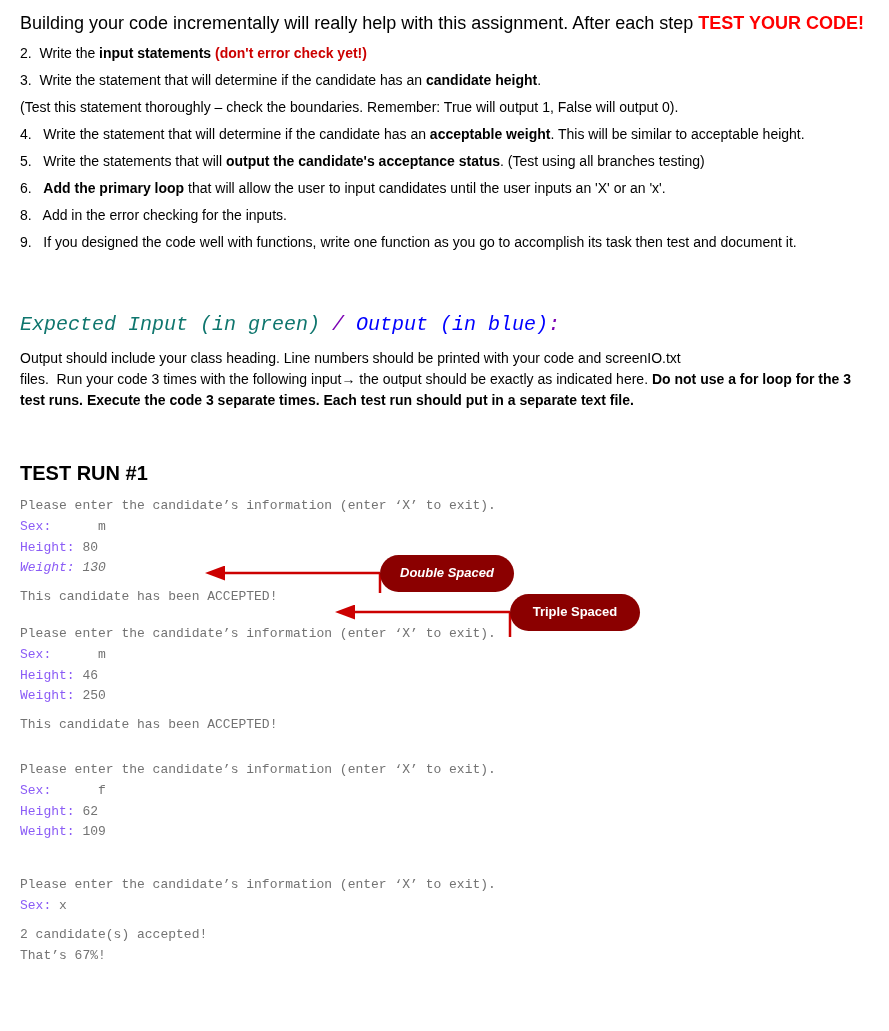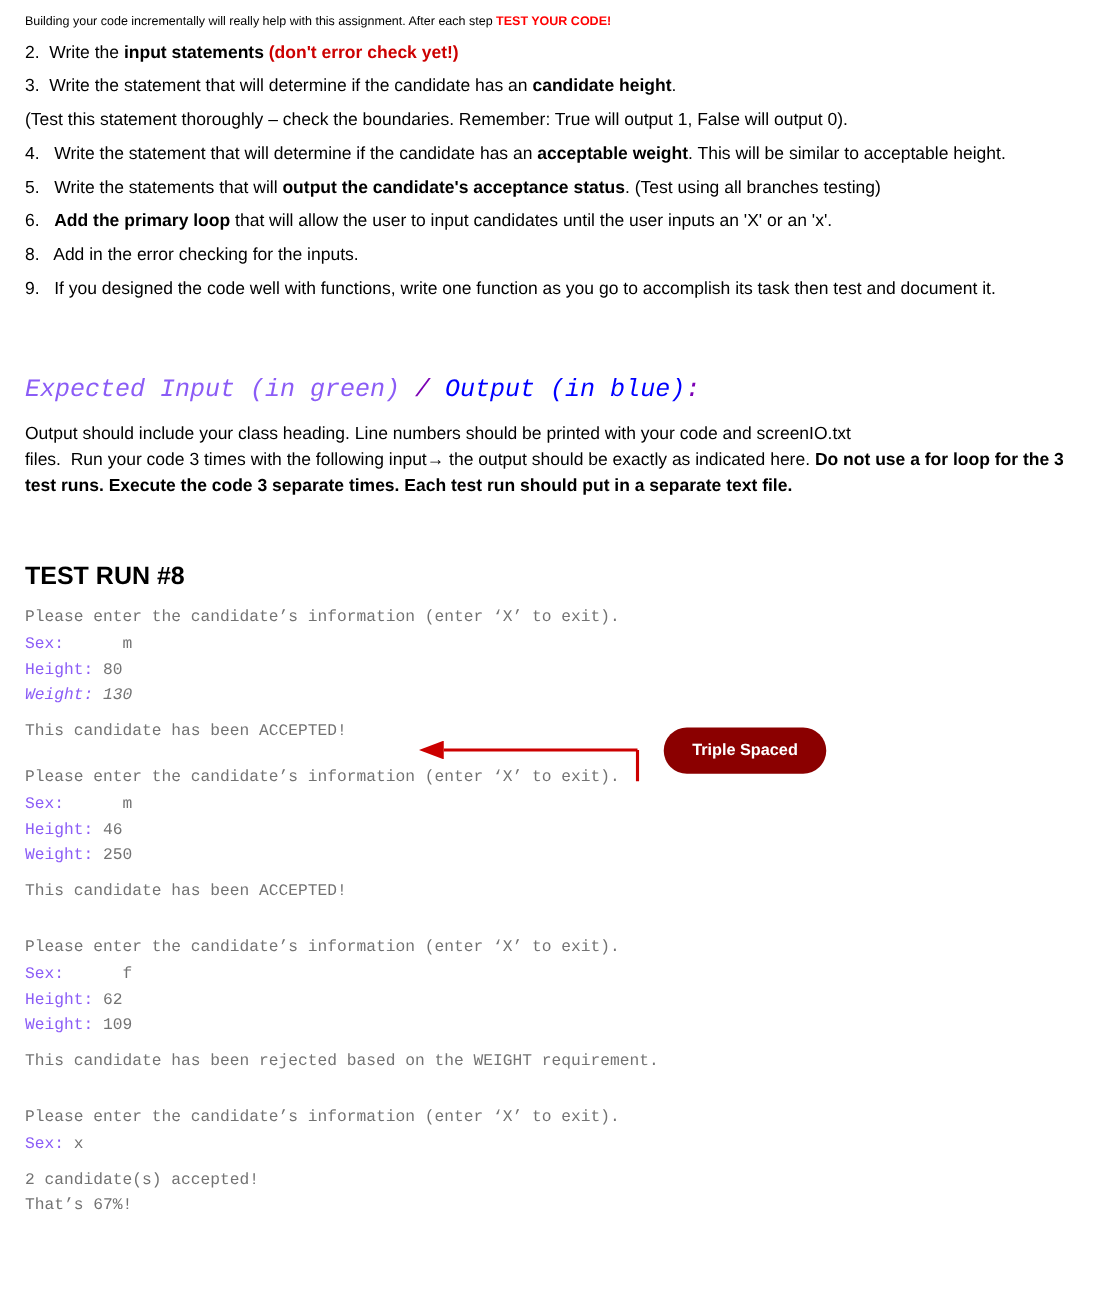--- a/index.html
+++ b/index.html
@@ -6,33 +6,33 @@
     body {
       font-family: Arial, sans-serif;
       font-size: 14px;
       background: #fff;
       color: #000;
       width: 889px;
       min-height: 1031px;
       padding: 10px 20px 20px 20px;
       line-height: 1.5;
     }
-    .build-text { font-size: 10px; }
+    .build-text { font-size: 18px; }
     .red-bold { color: red; font-weight: bold; }
     .dark-red { color: #cc0000; font-weight: bold; }
     .expected-heading {
       font-family: 'Courier New', Courier, monospace;
       font-size: 20px;
       color: #7b00b4;
       margin-top: 30px;
       margin-bottom: 8px;
       font-style: italic;
     }
     .expected-heading .blue-part { color: blue; }
-    .expected-heading .green-part { color: #8b5cf6; text-align: right; }
+    .expected-heading .green-part { color: #0f766e; text-align: right; }
     .test-run-title {
       font-size: 20px;
       font-weight: bold;
       margin-top: 20px;
       margin-bottom: 8px;
       color: #000;
     }
     .code-block {
       font-family: 'Courier New', Courier, monospace;
       font-size: 13px;
@@ -82,21 +82,21 @@
     <p>
       Output should include your class heading. Line numbers should be printed with your code and screenIO.txt<br>
       files.&nbsp; Run your code 3 times with the following input→ the output should be exactly as indicated here. <strong>Do not use a for loop for the 3 test runs. Execute the code 3 separate times. Each test run should put in a separate text file.</strong>
     </p>
   </div>
 
   <br>
 
   
   <div>
-    <div class="test-run-title">TEST RUN #8</div>
+    <div class="test-run-title">TEST RUN #1</div>
 
     <div class="code-block">
 
       <div>
         <span class="code-green">Please enter the candidate’s information (enter ‘X’ to exit).</span>
       </div>
 
       <div>
         <span class="code-blue">Sex: &nbsp;&nbsp;&nbsp;&nbsp;&nbsp;</span><span class="code-green">m</span>
       </div>
@@ -105,28 +105,46 @@
         <div>
           <span class="code-blue">Height: </span><span class="code-green">80</span>
         </div>
       </div>
 
       <div style="position:relative; display:flex; align-items:center;font-style:italic;">
         <div>
           <span class="code-blue">Weight: </span><span class="code-green">130</span>
         </div>
 
+        <div style="position:absolute; left:200px; display:flex; align-items:center; top: -10px;">
+          <svg width="200" height="50" style="overflow:visible;">
+            <defs>
+              <marker id="arrowhead1" markerWidth="8" markerHeight="6" refX="0" refY="3" orient="auto">
+                <polygon points="0 0, 8 3, 0 6" fill="#cc0000"></polygon>
+              </marker>
+            </defs>
+
+            <line x1="160" y1="25" x2="5" y2="25" stroke="#cc0000" stroke-width="2.5" marker-end="url(#arrowhead1)"></line>
+
+            <line x1="160" y1="25" x2="160" y2="45" stroke="#cc0000" stroke-width="2.5"></line>
+          </svg>
+          <div style="margin-left: -40px;">
+            <div style="background:#8b0000; border-radius:40px; padding:8px 20px; color:white; font-weight:bold; font-size:13px; font-family:Arial; min-width:130px; text-align:center; white-space:nowrap;">
+              <span>Double Spaced</span>
+            </div>
+          </div>
+        </div>
       </div>
 
       <div style="height: 8px;">&nbsp;</div>
 
       <div style="position:relative; display:flex; align-items:center;">
         <span class="code-green">This candidate has been ACCEPTED!</span>
 
-        <div style="position:absolute; left:330px; display:flex; align-items:center; top: 0px; gap: 21px;">
+        <div style="position:absolute; left:330px; display:flex; align-items:center; top: 0px;">
           <svg width="200" height="50" style="overflow:visible;">
             <defs>
               <marker id="arrowhead2" markerWidth="8" markerHeight="6" refX="0" refY="3" orient="auto">
                 <polygon points="0 0, 8 3, 0 6" fill="#cc0000"></polygon>
               </marker>
             </defs>
             <line x1="160" y1="25" x2="5" y2="25" stroke="#cc0000" stroke-width="2.5" marker-end="url(#arrowhead2)"></line>
             <line x1="160" y1="25" x2="160" y2="50" stroke="#cc0000" stroke-width="2.5"></line>
           </svg>
           <div style="margin-left: -40px;">
@@ -166,23 +184,20 @@
       <div>
         <span class="code-blue">Sex: &nbsp;&nbsp;&nbsp;&nbsp;&nbsp;</span><span class="code-green">f</span>
       </div>
       <div>
         <span class="code-blue">Height: </span><span class="code-green">62</span>
       </div>
       <div>
         <span class="code-blue">Weight: </span><span class="code-green">109</span>
       </div>
       <div style="height: 8px;">&nbsp;</div>
-      <div>
-        <span class="code-green">This candidate has been rejected based on the WEIGHT requirement.</span>
-      </div>
       <div style="height: 8px;">&nbsp;</div>
       <div style="height: 8px;">&nbsp;</div>
       <div style="height: 8px;">&nbsp;</div>
 
       <div>
         <span class="code-green">Please enter the candidate’s information (enter ‘X’ to exit).</span>
       </div>
       <div>
         <span class="code-blue">Sex: </span><span class="code-green">x</span>
       </div>

